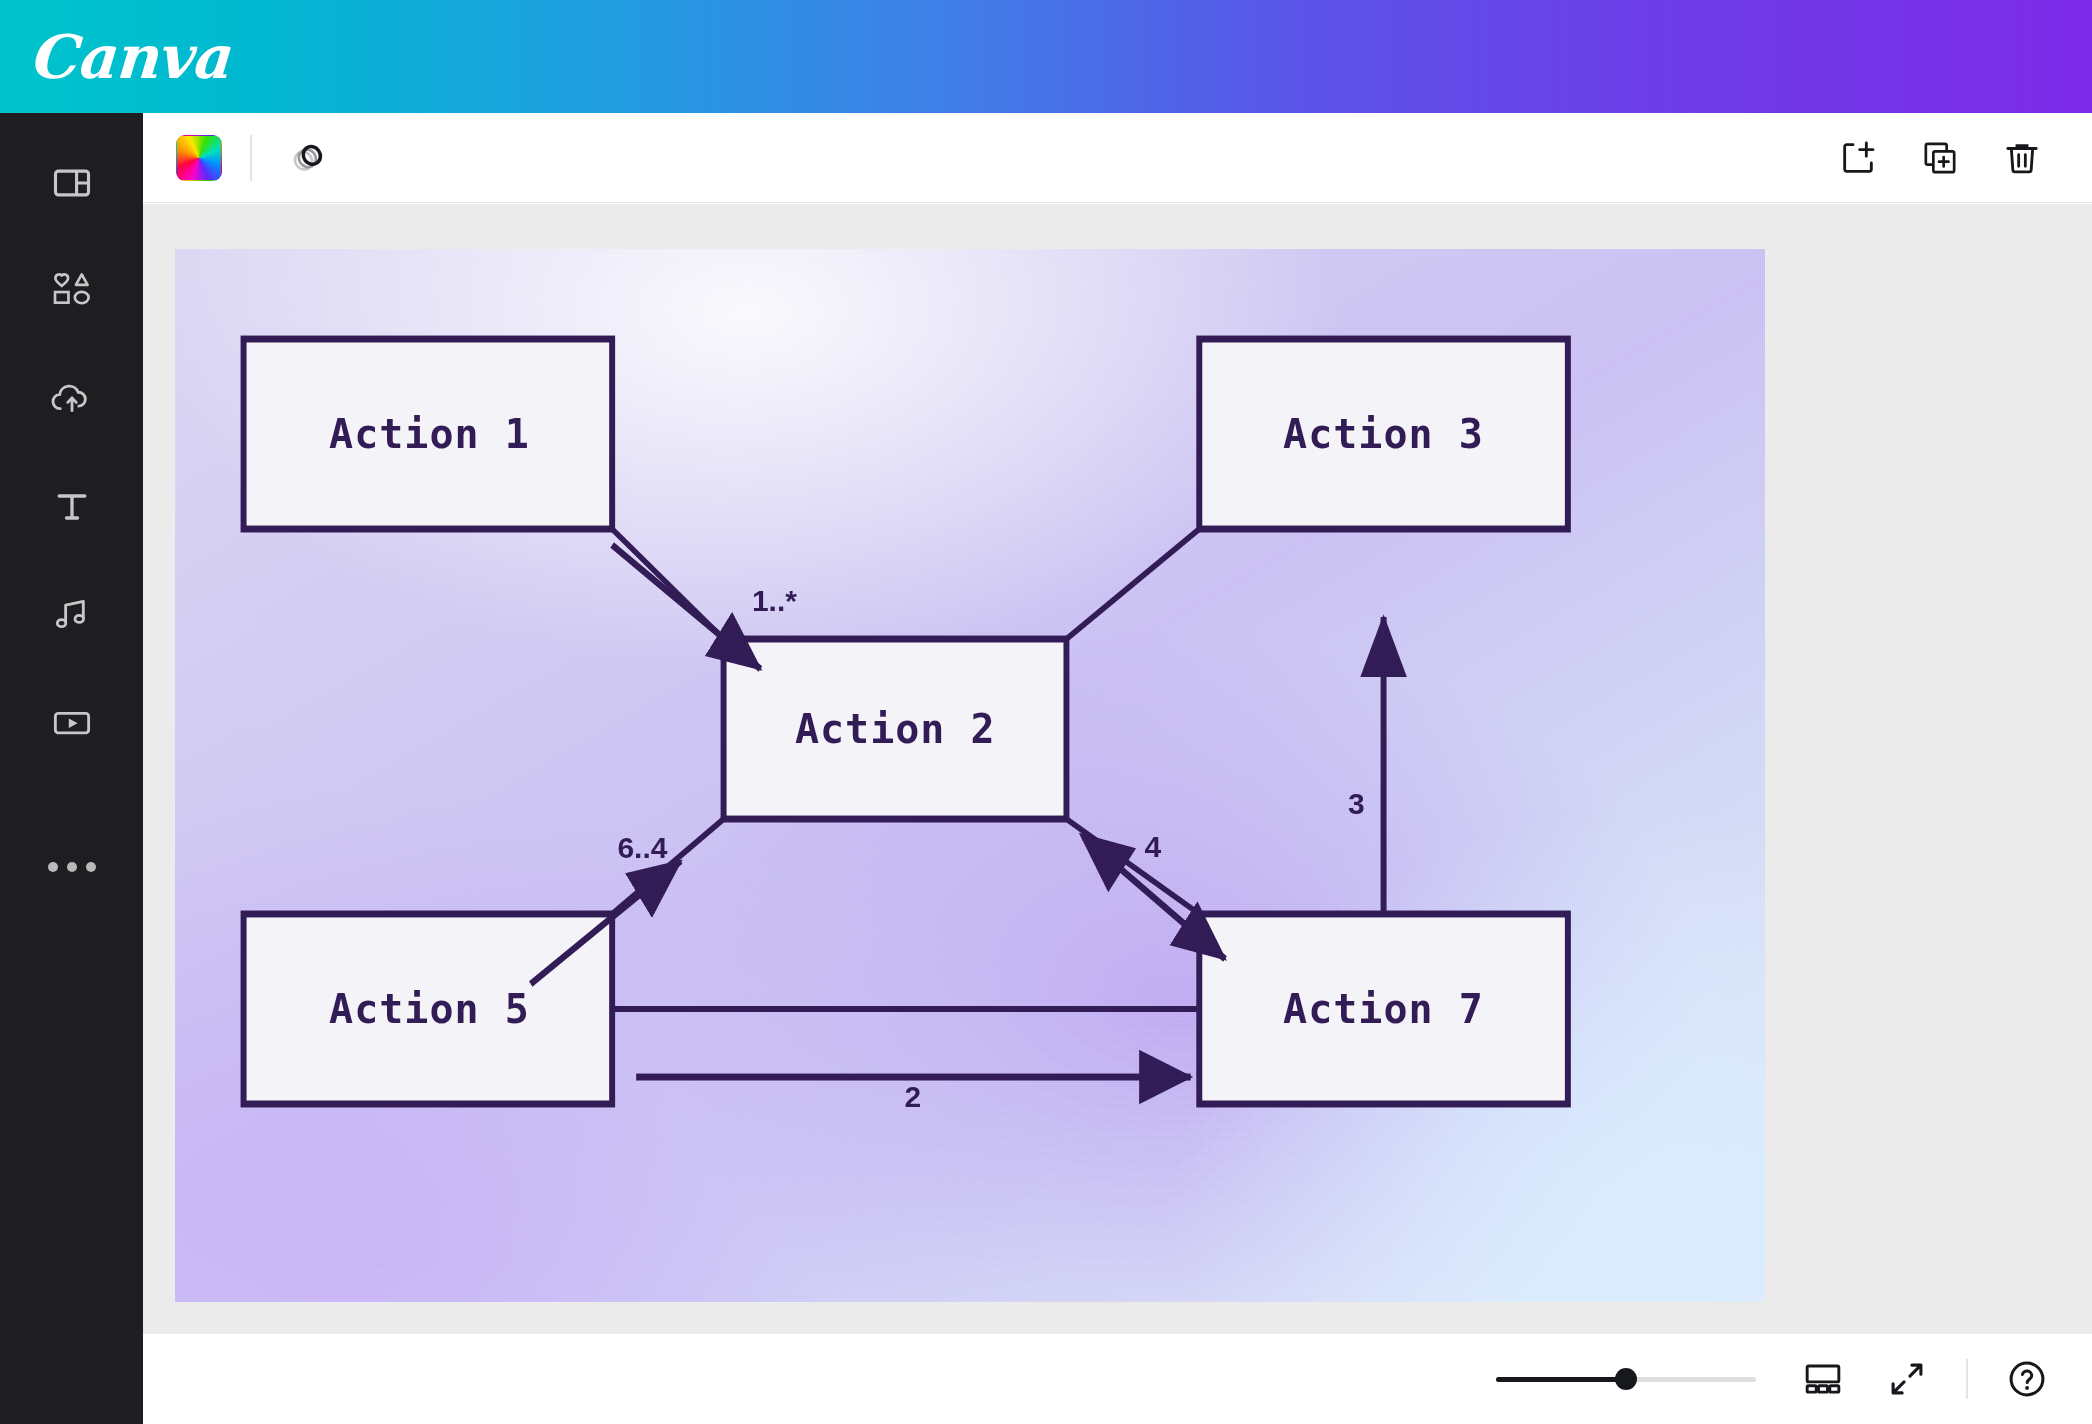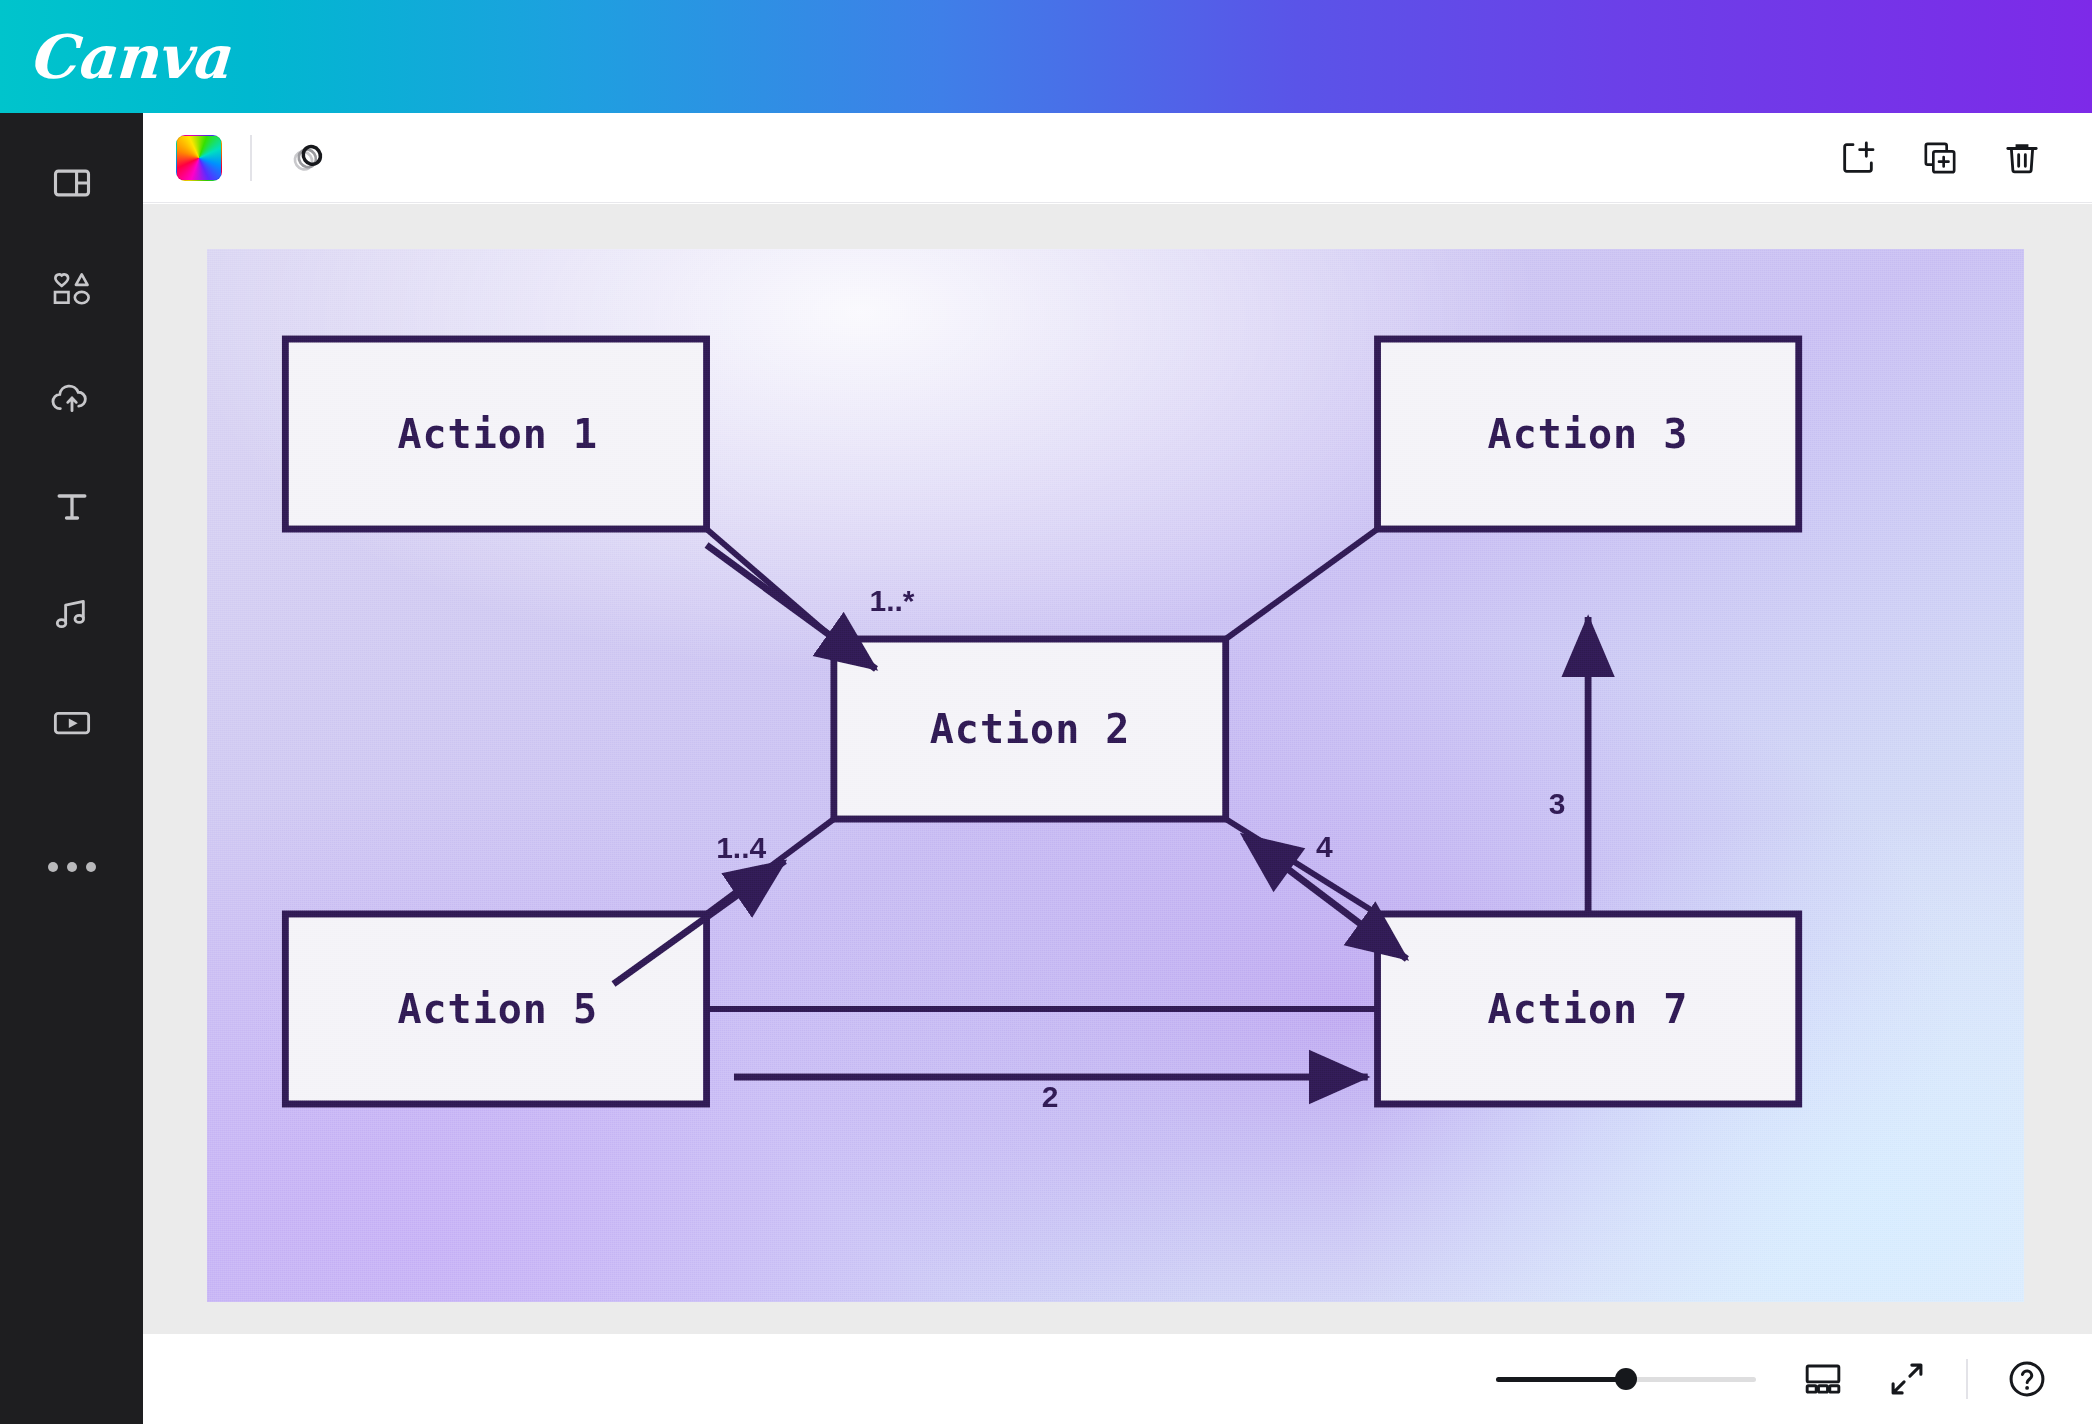--- a/index.html
+++ b/index.html
@@ -132,22 +132,22 @@
   .tb-icon { width: 44px; height: 44px; display: flex; align-items: center; justify-content: center; }
 
   
   .canvas-area {
     position: absolute; top: 204px; left: 143px;
     width: 1949px; height: 1130px;
     background: #ebebeb;
     z-index: 10;
   }
   .page {
-    position: absolute; left: 64px; top: 45px;
-    width: 1817px; height: 1053px;
+    position: absolute; left: 32px; top: 45px;
+    width: 1590px; height: 1053px;
     overflow: hidden;
     background:
       radial-gradient(ellipse 60% 55% at 36% 6%, rgba(255,255,255,0.90) 0%, rgba(255,255,255,0) 62%),
       radial-gradient(ellipse 45% 60% at 92% 92%, rgba(214,236,255,0.95) 0%, rgba(214,236,255,0) 65%),
       radial-gradient(ellipse 55% 60% at 63% 72%, rgba(183,150,240,0.72) 0%, rgba(183,150,240,0) 60%),
       radial-gradient(ellipse 70% 70% at 12% 95%, rgba(196,170,247,0.80) 0%, rgba(196,170,247,0) 62%),
       linear-gradient(150deg, #d9d4f3 0%, #cfc8f2 25%, #c7bdf3 48%, #cfd6f6 72%, #e2ecfb 100%);
   }
   .page::after {
     content: ""; position: absolute; inset: 0;
@@ -342,21 +342,21 @@
           </g>
         </svg>
 
         <div class="node-label" style="left:16.0%; top:17.6%;">Action 1</div>
         <div class="node-label" style="left:45.3%; top:45.6%;text-align:right;">Action 2</div>
         <div class="node-label" style="left:76.0%; top:17.6%;">Action 3</div>
         <div class="node-label" style="left:76.0%; top:72.2%;">Action 7</div>
         <div class="node-label" style="left:16.0%; top:72.2%;">Action 5</div>
 
         <div class="edge-label" style="left:37.7%; top:33.4%;">1..*</div>
-        <div class="edge-label" style="left:29.4%; top:56.9%;">1..4</div>
+        <div class="edge-label" style="left:29.4%; top:56.9%;">6..4</div>
         <div class="edge-label" style="left:61.5%; top:56.8%;">4</div>
         <div class="edge-label" style="left:74.3%; top:52.7%;">3</div>
         <div class="edge-label" style="left:46.4%; top:80.5%;">2</div>
       </div>
     </div>
   </div>
 
   <div class="bottombar">
     <div class="zoom-slider">
       <div class="zoom-track"></div>

